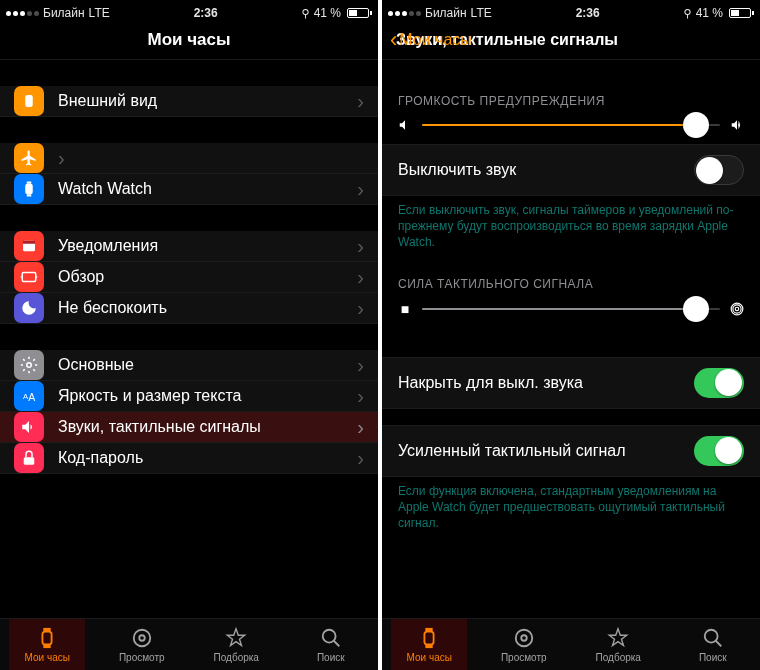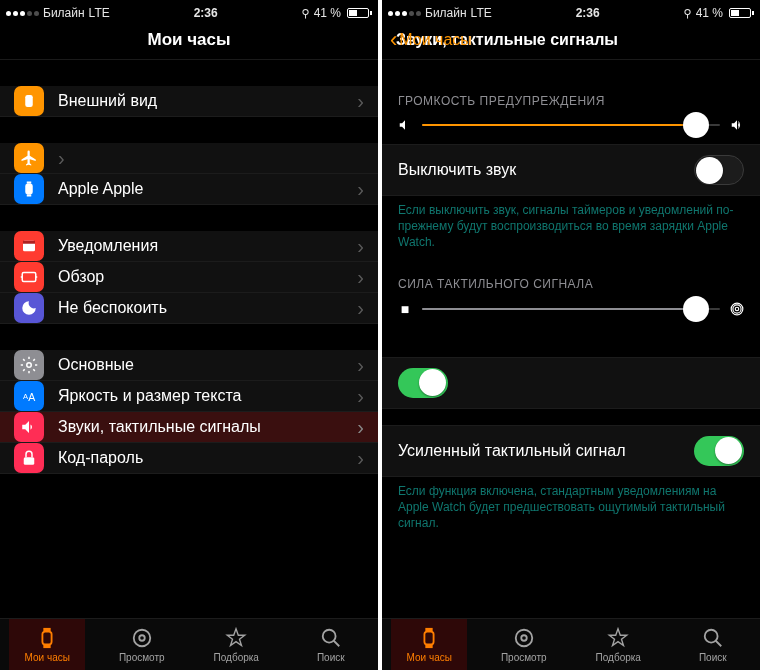--- a/index.html
+++ b/index.html
@@ -156,21 +156,21 @@
         <span class="chev">›</span>
       </div>
       <div class="list-item">
         <div class="icon" style="background: rgb(0, 122, 255);">
           <svg viewBox="0 0 24 24" fill="#fff">
             <rect x="7" y="5" width="10" height="14" rx="3"></rect>
             <rect x="9" y="2" width="6" height="3"></rect>
             <rect x="9" y="19" width="6" height="3"></rect>
           </svg>
         </div>
-        <span class="label">Apple Apple</span>
+        <span class="label">Watch Watch</span>
         <span class="chev">›</span>
       </div>
       <div class="spacer-lg" style="height: 26px;"></div>
       <div class="list-item">
         <div class="icon" style="background: rgb(255, 59, 48);">
           <svg viewBox="0 0 24 24" fill="#fff">
             <rect x="4" y="5" width="16" height="14" rx="2"></rect>
             <rect x="4" y="5" width="16" height="4" fill="#b02020"></rect>
           </svg>
         </div>
@@ -355,20 +355,21 @@
         <svg viewBox="0 0 24 24" fill="none" stroke="#fff" stroke-width="2">
             <circle cx="12" cy="12" r="3"></circle>
             <circle cx="12" cy="12" r="7"></circle>
             <circle cx="12" cy="12" r="10"></circle>
           </svg>
       </span>
     </div>
 
     <div class="spacer-lg"></div>
     <div class="setting-row">
+      <span class="label">Накрыть для выкл. звука</span>
       <div class="toggle on">
           <div class="knob"></div>
         </div>
     </div>
 
     <div class="spacer-sm"></div>
     <div class="setting-row">
       <span class="label">Усиленный тактильный сигнал</span>
       <div class="toggle on">
           <div class="knob"></div>

